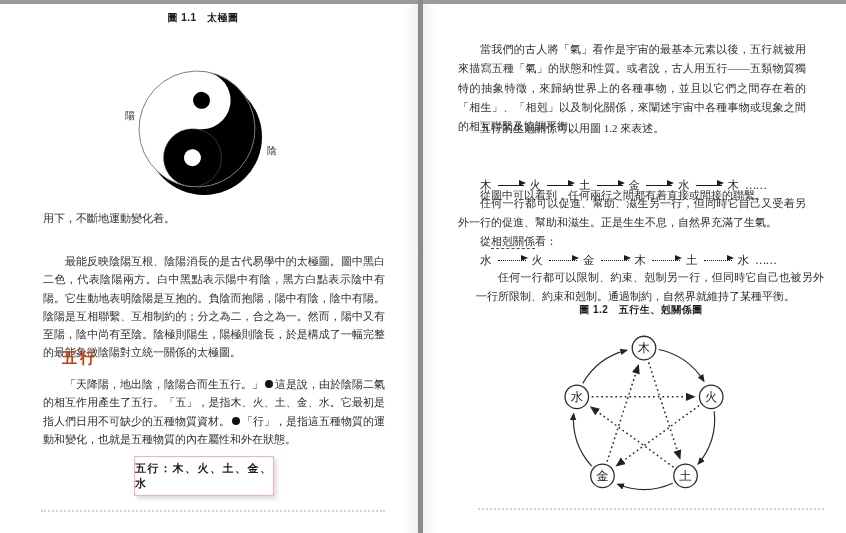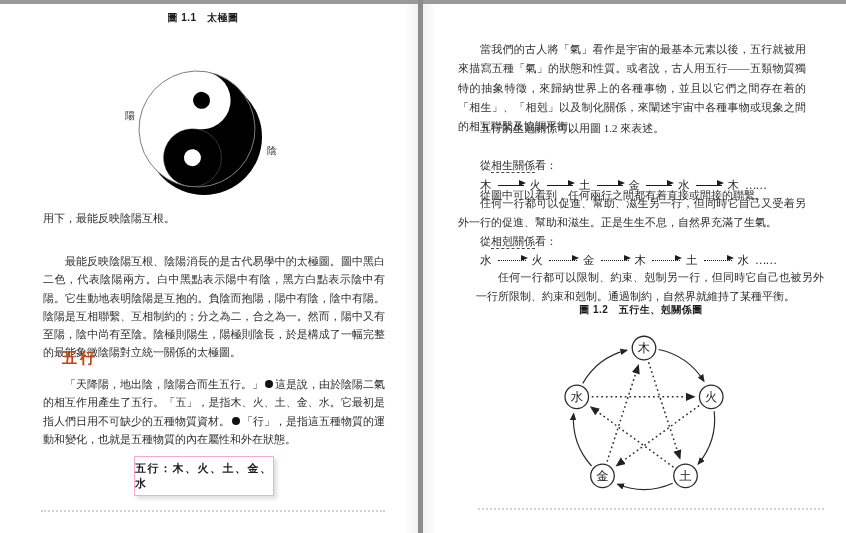--- a/index.html
+++ b/index.html
@@ -81,21 +81,21 @@
         <path d="M0,-58 A58,58 0 0 1 0,58 A29,29 0 0 1 0,0 A29,29 0 0 0 0,-58 Z" fill="#000"></path>
         <circle cy="29" r="29" fill="none" stroke="#888" stroke-opacity="0.45" stroke-width="0.8"></circle>
         <circle cy="-29" r="8.5" fill="#000"></circle>
         <circle cy="29" r="8.5" fill="#fff"></circle>
         <circle r="58" fill="none" stroke="#777" stroke-width="0.9"></circle>
       </g>
     </svg>
     <div class="abs yy-label" style="left:125px;top:105px;">陽</div>
     <div class="abs yy-label" style="left:267px;top:140px;">陰</div>
 
-    <div class="abs body-text" style="left:43px;top:205px;width:342px;">用下，最能反映陰陽互根。</div>
+    <div class="abs body-text" style="left:43px;top:205px;width:342px;">用下，不斷地運動變化着。</div>
 
     <div class="abs body-text indent" style="left:43px;top:224px;width:342px;margin-top:24px;">最能反映陰陽互根、陰陽消長的是古代易學中的太極圖。圖中黑白二色，代表陰陽兩方。白中黑點表示陽中有陰，黑方白點表示陰中有陽。它生動地表明陰陽是互抱的。負陰而抱陽，陽中有陰，陰中有陽。陰陽是互相聯繫、互相制約的；分之為二，合之為一。然而，陽中又有至陽，陰中尚有至陰。陰極則陽生，陽極則陰長，於是構成了一幅完整的最能象徵陰陽對立統一關係的太極圖。</div>
 
     <div class="abs heading" style="left:62px;top:345px;">五行</div>
 
     <div class="abs body-text indent" style="left:43px;top:371px;width:342px;">
       <span>「天降陽，地出陰，陰陽合而生五行。」</span><span class="fnote">2</span><span>這是說，由於陰陽二氣的相互作用產生了五行。「五」，是指木、火、土、金、水。它最初是指人們日用不可缺少的五種物質資材。</span><span class="fnote">3</span><span>「行」，是指這五種物質的運動和變化，也就是五種物質的內在屬性和外在狀態。</span>
     </div>
 
     <div class="abs summary-box" style="left:134px;top:452px;width:138px;height:38px;">
@@ -106,23 +106,20 @@
   </div>
 
   <div class="page page-right rp">
 
     <div class="abs body-text indent" style="left:35px;top:36px;width:348px;">當我們的古人將「氣」看作是宇宙的最基本元素以後，五行就被用來描寫五種「氣」的狀態和性質。或者說，古人用五行——五類物質獨特的抽象特徵，來歸納世界上的各種事物，並且以它們之間存在着的「相生」、「相剋」以及制化關係，來闡述宇宙中各種事物或現象之間的相互聯繫及協調平衡。</div>
 
     <div class="abs body-text indent" style="left:35px;top:115px;width:348px;">五行的生剋關係可以用圖 1.2 來表述。</div>
 
     <div class="abs body-text indent" style="left:35px;top:134px;width:348px;margin-top:48px;">從圖中可以看到，任何兩行之間都有着直接或間接的聯繫。</div>
 
-    <div class="abs body-text indent" style="left:35px;top:152px;width:348px;">
-      <span>從</span><span class="u-dash">相生關係</span><span>看：</span>
-    </div>
 
     <div class="abs cycle-row" style="left:57px;top:171px;height:20px;">
       <span class="el">木</span>
       <span class="arr solid"></span>
       <span class="el">火</span>
       <span class="arr solid"></span>
       <span class="el">土</span>
       <span class="arr solid"></span>
       <span class="el">金</span>
       <span class="arr solid"></span>

